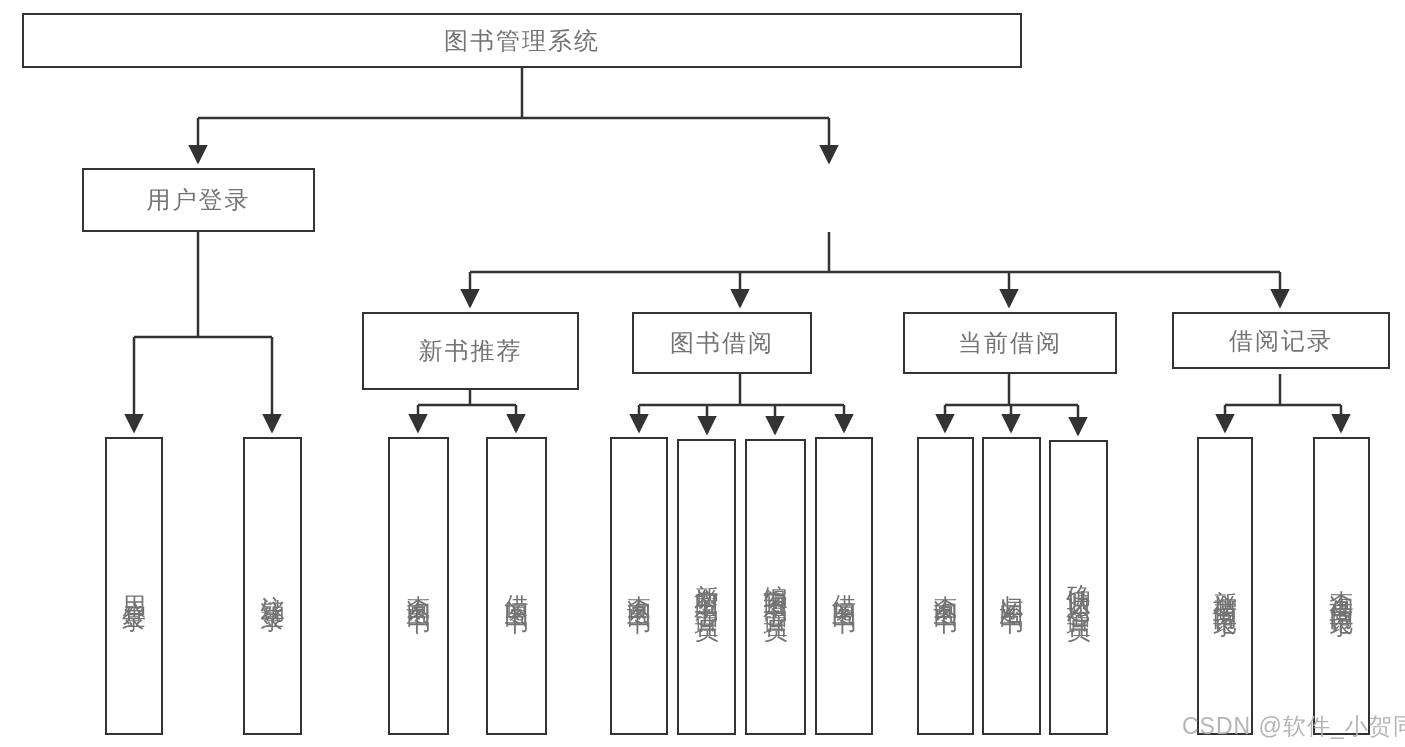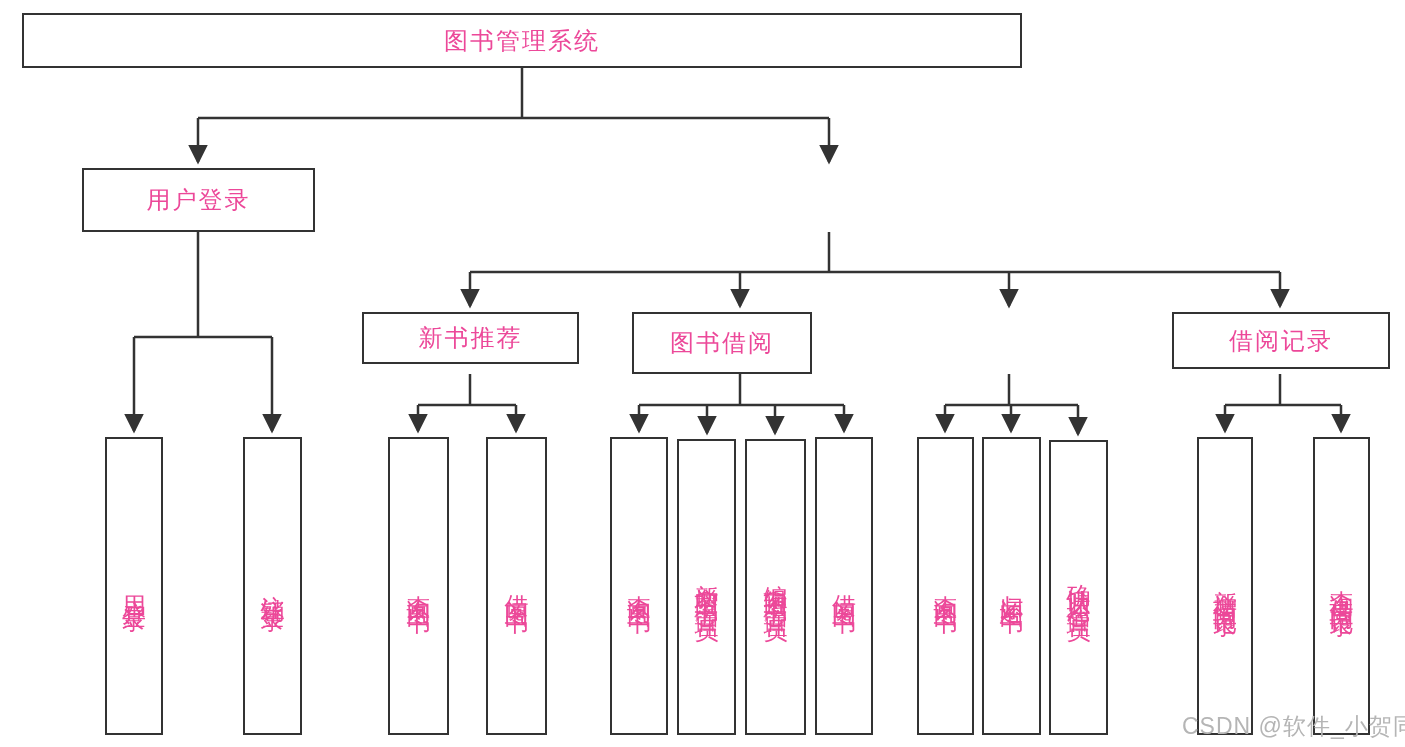--- a/index.html
+++ b/index.html
@@ -14,42 +14,42 @@
   #connectors {
     position: absolute;
     left: 0; top: 0;
     width: 1405px; height: 747px;
   }
   .node {
     position: absolute;
     box-sizing: border-box;
     border: 2.5px solid #333333;
     background: #ffffff;
-    color: #ec4899;
+    color: #737373;
     display: flex;
     align-items: center;
     justify-content: center;
     font-size: 24px;
     letter-spacing: 2px;
     white-space: nowrap;
   }
   .node.vert {
     writing-mode: vertical-rl;
     text-orientation: mixed;
     letter-spacing: 5px;
     white-space: normal;
     line-height: 1;
   }
   
   .n-root  { left: 22px;  top: 13px;  width: 1000px; height: 55px; }
   
   .n-login { left: 82px;  top: 168px; width: 233px; height: 64px; }
   .n-mgmt  { left: 711px; top: 168px; width: 236px; height: 64px; }
   
-  .n-newrec  { left: 362px;  top: 312px; width: 217px; height: 52px; }
+  .n-newrec  { left: 362px;  top: 312px; width: 217px; height: 78px; }
   .n-borrow  { left: 632px;  top: 312px; width: 180px; height: 62px; }
   .n-current { left: 903px;  top: 312px; width: 214px; height: 62px; }
   .n-records { left: 1172px; top: 312px; width: 218px; height: 57px; }
   
   .n-l1 { left: 105px;  top: 437px; width: 58px; height: 298px; }
   .n-l2 { left: 243px;  top: 437px; width: 59px; height: 298px; }
   .n-r1 { left: 388px;  top: 437px; width: 61px; height: 298px; }
   .n-r2 { left: 486px;  top: 437px; width: 61px; height: 298px; }
   .n-b1 { left: 610px;  top: 437px; width: 58px; height: 298px; }
   .n-b2 { left: 677px;  top: 439px; width: 59px; height: 296px; }
@@ -126,20 +126,21 @@
       <path d="M1341,405 V431" marker-end="url(#arrow)"></path>
     </g>
   </svg>
 
   <div class="node n-root">图书管理系统</div>
 
   <div class="node n-login">用户登录</div>
 
   <div class="node n-newrec">新书推荐</div>
   <div class="node n-borrow">图书借阅</div>
+  <div class="node n-current">当前借阅</div>
   <div class="node n-records">借阅记录</div>
 
   <div class="node vert n-l1">用户登录</div>
   <div class="node vert n-l2">注销登录</div>
 
   <div class="node vert n-r1">查询图书</div>
   <div class="node vert n-r2">借阅图书</div>
 
   <div class="node vert n-b1">查询图书</div>
   <div class="node vert n-b2">新增图书（管理员）</div>

